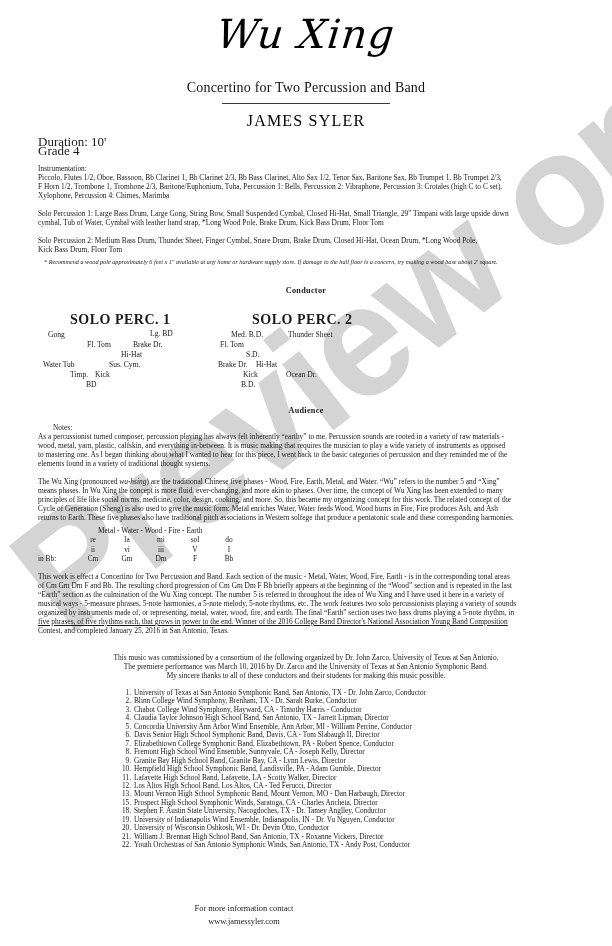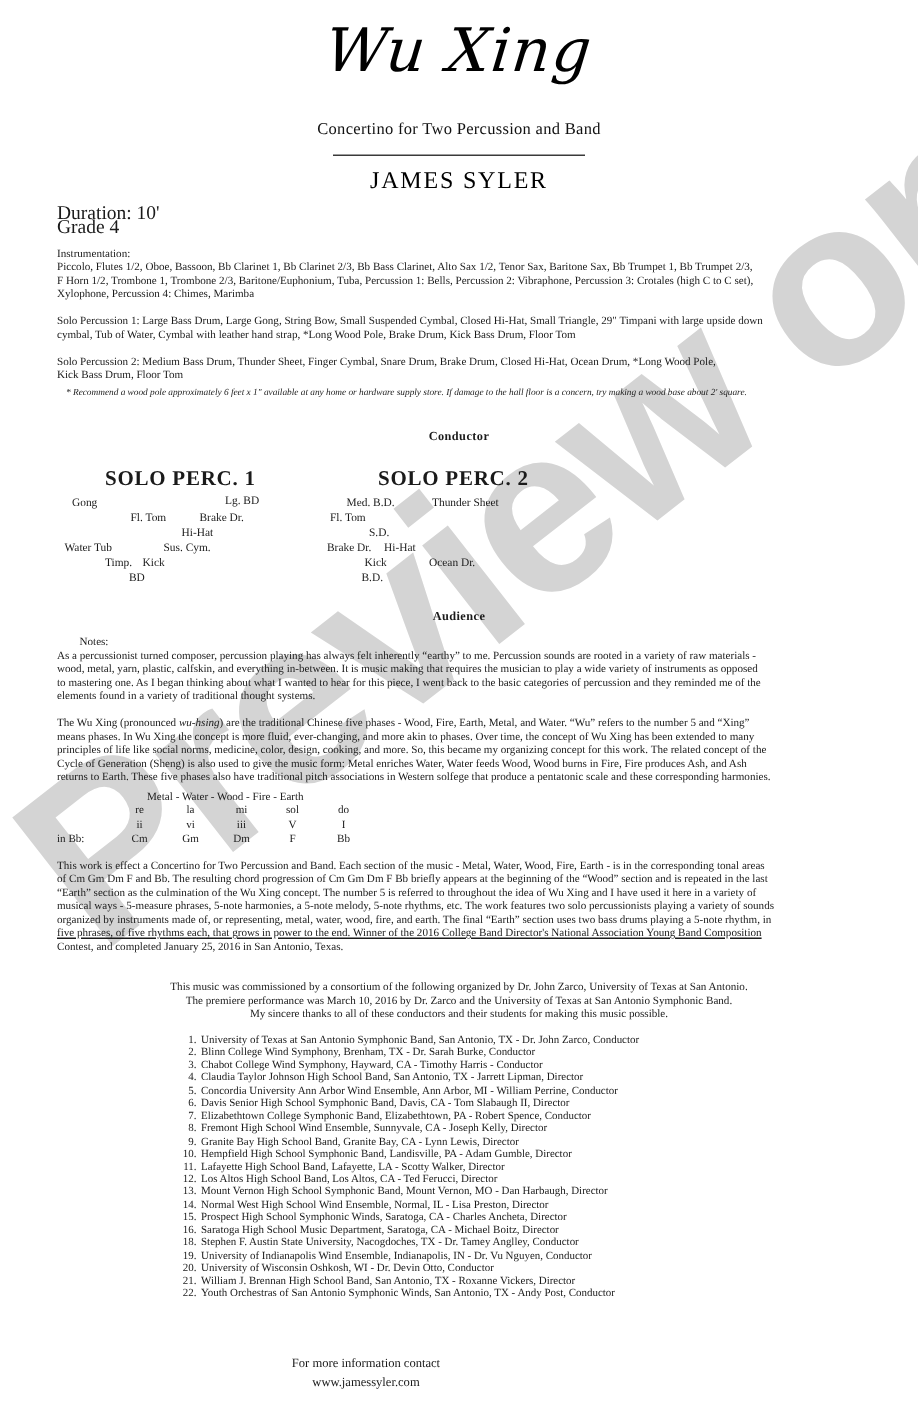--- a/index.html
+++ b/index.html
@@ -66,21 +66,21 @@
     color: #000;
     line-height: 1;
     transform: skewX(-6deg);
   }
   .subtitle {
     position: absolute;
     left: 0;
     top: 80px;
     width: 612px;
     text-align: center;
-    font-size: 11px;
+    font-size: 14px;
     letter-spacing: 0.2px;
     color: #111;
   }
   .rule {
     position: absolute;
     left: 222px;
     top: 103px;
     width: 168px;
     height: 1px;
     background: #3a3a3a;
@@ -335,23 +335,21 @@
       <div class="row"><span class="num">4.</span><span>Claudia Taylor Johnson High School Band, San Antonio, TX - Jarrett Lipman, Director</span></div>
       <div class="row"><span class="num">5.</span><span>Concordia University Ann Arbor Wind Ensemble, Ann Arbor, MI - William Perrine, Conductor</span></div>
       <div class="row"><span class="num">6.</span><span>Davis Senior High School Symphonic Band, Davis, CA - Tom Slabaugh II, Director</span></div>
       <div class="row"><span class="num">7.</span><span>Elizabethtown College Symphonic Band, Elizabethtown, PA - Robert Spence, Conductor</span></div>
       <div class="row"><span class="num">8.</span><span>Fremont High School Wind Ensemble, Sunnyvale, CA - Joseph Kelly, Director</span></div>
       <div class="row"><span class="num">9.</span><span>Granite Bay High School Band, Granite Bay, CA  - Lynn Lewis, Director</span></div>
       <div class="row"><span class="num">10.</span><span>Hempfield High School Symphonic Band, Landisville, PA - Adam Gumble, Director</span></div>
       <div class="row"><span class="num">11.</span><span>Lafayette High School Band, Lafayette, LA - Scotty Walker, Director</span></div>
       <div class="row"><span class="num">12.</span><span>Los Altos High School Band, Los Altos, CA - Ted Ferucci, Director</span></div>
       <div class="row"><span class="num">13.</span><span>Mount Vernon High School Symphonic Band, Mount Vernon, MO - Dan Harbaugh, Director</span></div>
-      <div class="row"><span class="num">14.</span><span>Normal West High School Wind Ensemble, Normal, IL - Lisa Preston, Director</span></div>
       <div class="row"><span class="num">15.</span><span>Prospect High School Symphonic Winds, Saratoga, CA - Charles Ancheta, Director</span></div>
-      <div class="row"><span class="num">16.</span><span>Saratoga High School Music Department, Saratoga, CA - Michael Boitz, Director</span></div>
       <div class="row"><span class="num">18.</span><span>Stephen F. Austin State University, Nacogdoches, TX - Dr. Tamey Anglley, Conductor</span></div>
       <div class="row"><span class="num">19.</span><span>University of Indianapolis Wind Ensemble, Indianapolis, IN - Dr. Vu Nguyen, Conductor</span></div>
       <div class="row"><span class="num">20.</span><span>University of Wisconsin Oshkosh, WI - Dr. Devin Otto, Conductor</span></div>
       <div class="row"><span class="num">21.</span><span>William J. Brennan High School Band, San Antonio, TX - Roxanne Vickers, Director</span></div>
       <div class="row"><span class="num">22.</span><span>Youth Orchestras of San Antonio Symphonic Winds, San Antonio, TX - Andy Post, Conductor</span></div>
     </div>
 
     <div class="footer" style="top:903px;">For more information contact</div>
     <div class="footer" style="top:916px;">www.jamessyler.com</div>
 

